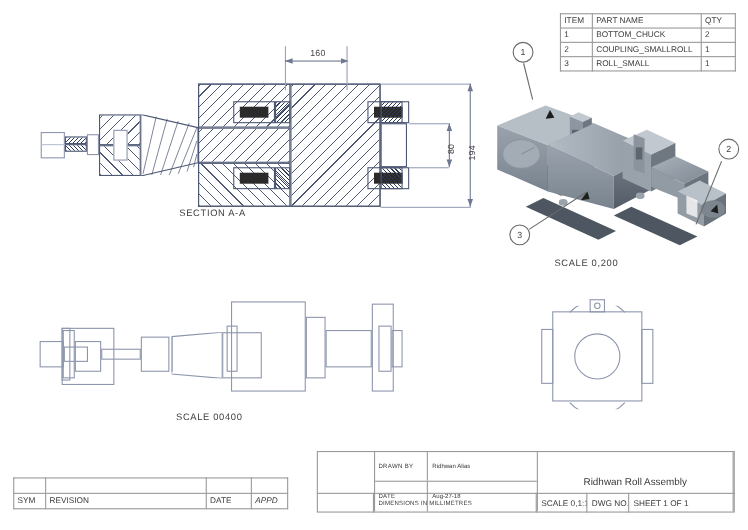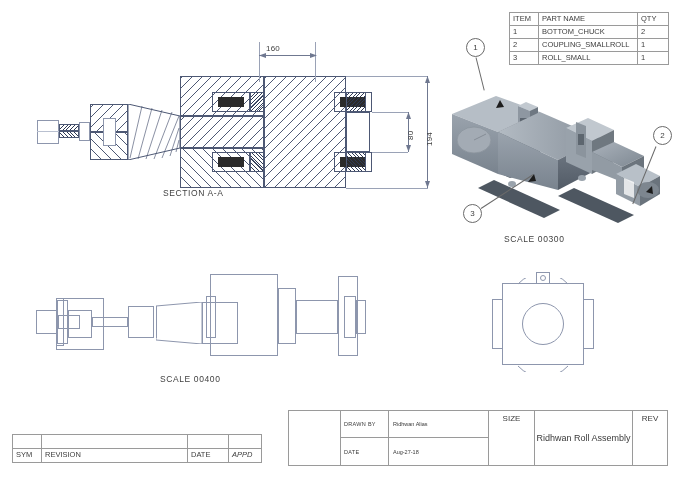--- a/index.html
+++ b/index.html
@@ -287,21 +287,21 @@
     <div class="ln h" style="left:372px; top:112px; width:36px; background:#9aa2b6;"></div>
     <div class="ln h" style="left:372px; top:152px; width:36px; background:#9aa2b6;"></div>
 
     <div class="ln v" style="left:259px; top:42px; height:40px; background:#9aa2b6;"></div>
     <div class="ln v" style="left:315px; top:42px; height:40px; background:#9aa2b6;"></div>
     <div class="ln h" style="left:259px; top:55px; width:56px; background:#6f7890;"></div>
     <svg style="position:absolute; left:255px; top:50px;" width="66" height="11">
       <polygon points="4,5.5 11,3 11,8" fill="#6f7890"></polygon>
       <polygon points="62,5.5 55,3 55,8" fill="#6f7890"></polygon>
     </svg>
-    <div class="dimtxt" style="left:266px; top:44px;">160</div>
+    <div class="dimtxt" style="left:282px; top:44px;">160</div>
 
     <div class="ln v" style="left:408px; top:112px; height:40px; background:#6f7890;"></div>
     <svg style="position:absolute; left:403px; top:108px;" width="11" height="48">
       <polygon points="5.5,4 3,11 8,11" fill="#6f7890"></polygon>
       <polygon points="5.5,44 3,37 8,37" fill="#6f7890"></polygon>
     </svg>
     <div class="dimtxt vert" style="left:406px; top:140px;">80</div>
 
     <div class="ln v" style="left:427px; top:76px; height:112px; background:#6f7890;"></div>
     <svg style="position:absolute; left:422px; top:72px;" width="11" height="120">
@@ -389,21 +389,21 @@
     <div class="balloon" style="left:653px; top:126px;">
       <span>2</span>
     </div>
     <div class="leader" style="left:656px; top:146px; width:62px; transform:rotate(112deg);"></div>
 
     <div class="balloon" style="left:463px; top:204px;">
       <span>3</span>
     </div>
     <div class="leader" style="left:481px; top:208px; width:62px; transform:rotate(-33deg);"></div>
 
-    <div class="viewlabel" style="left:504px; top:234px;">SCALE  00300</div>
+    <div class="viewlabel" style="left:504px; top:234px;">SCALE  0,200</div>
   </div>
 
   <div>
     <div class="rect" style="left:36px; top:310px; width:22px; height:24px;"></div>
     <div class="rect" style="left:58px; top:315px; width:22px; height:14px;"></div>
     <div class="rect" style="left:57px; top:300px; width:11px; height:44px;"></div>
     <div class="rect" style="left:56px; top:298px; width:8px; height:48px;"></div>
 
     <div class="rect" style="left:56px; top:298px; width:48px; height:52px;"></div>
     <div class="rect" style="left:68px; top:310px; width:24px; height:28px;"></div>
@@ -465,25 +465,26 @@
       <div class="r">
         <div class="lbl">DRAWN BY</div>
         <div class="val">Ridhwan Alias</div>
       </div>
       <div class="r">
         <div class="lbl">DATE</div>
         <div class="val">Aug-27-18</div>
       </div>
     </div>
 
-    <div class="tb-size">
-      <span>SIZE</span>
-    </div>
 
     <div class="tb-title">Ridhwan Roll Assembly</div>
 
-    <div class="tb-rev">
-      <span>REV</span>
-    </div>
-  </div>
-
+  </div>
+
+  <div id="tb-bottom-row">
+    <div class="bcell" style="width:52px;"></div>
+    <div class="bcell" style="width:148px; font-size:5.5px; letter-spacing:.2px;">DIMENSIONS IN MILLIMETRES</div>
+    <div class="bcell" style="width:46px;">SCALE 0,1:1</div>
+    <div class="bcell" style="flex:1;">DWG NO.</div>
+    <div class="bcell" style="width:96px;">SHEET 1 OF 1</div>
+  </div>
 
 </div>
 
 </body></html>

